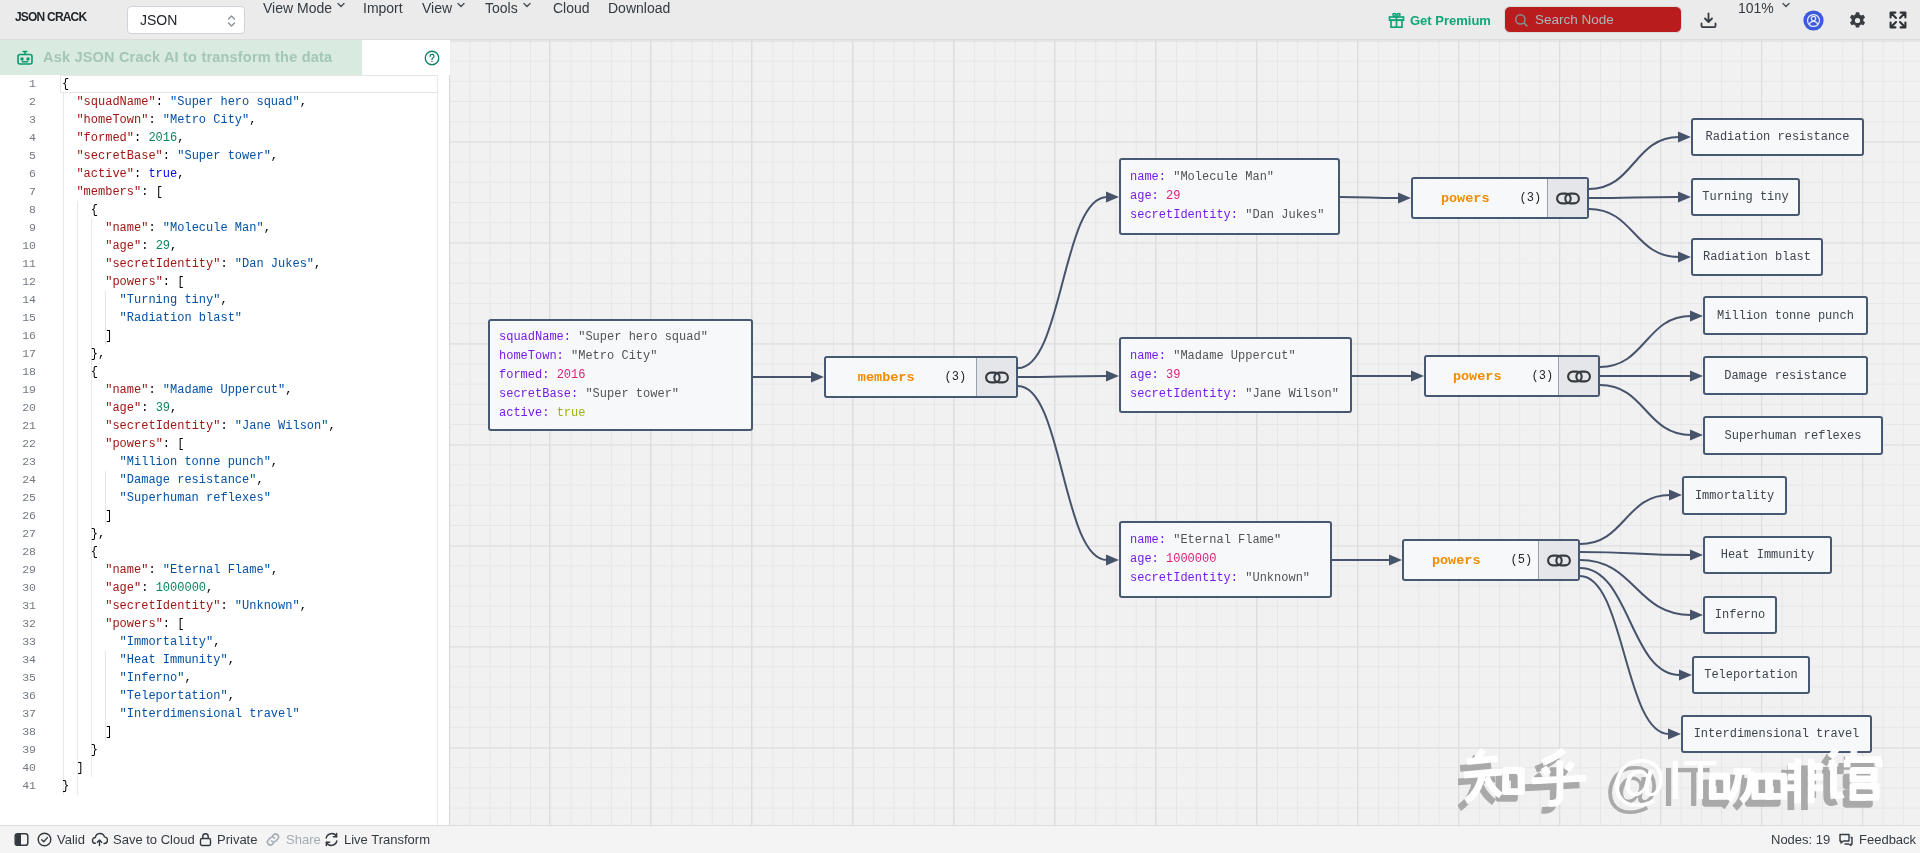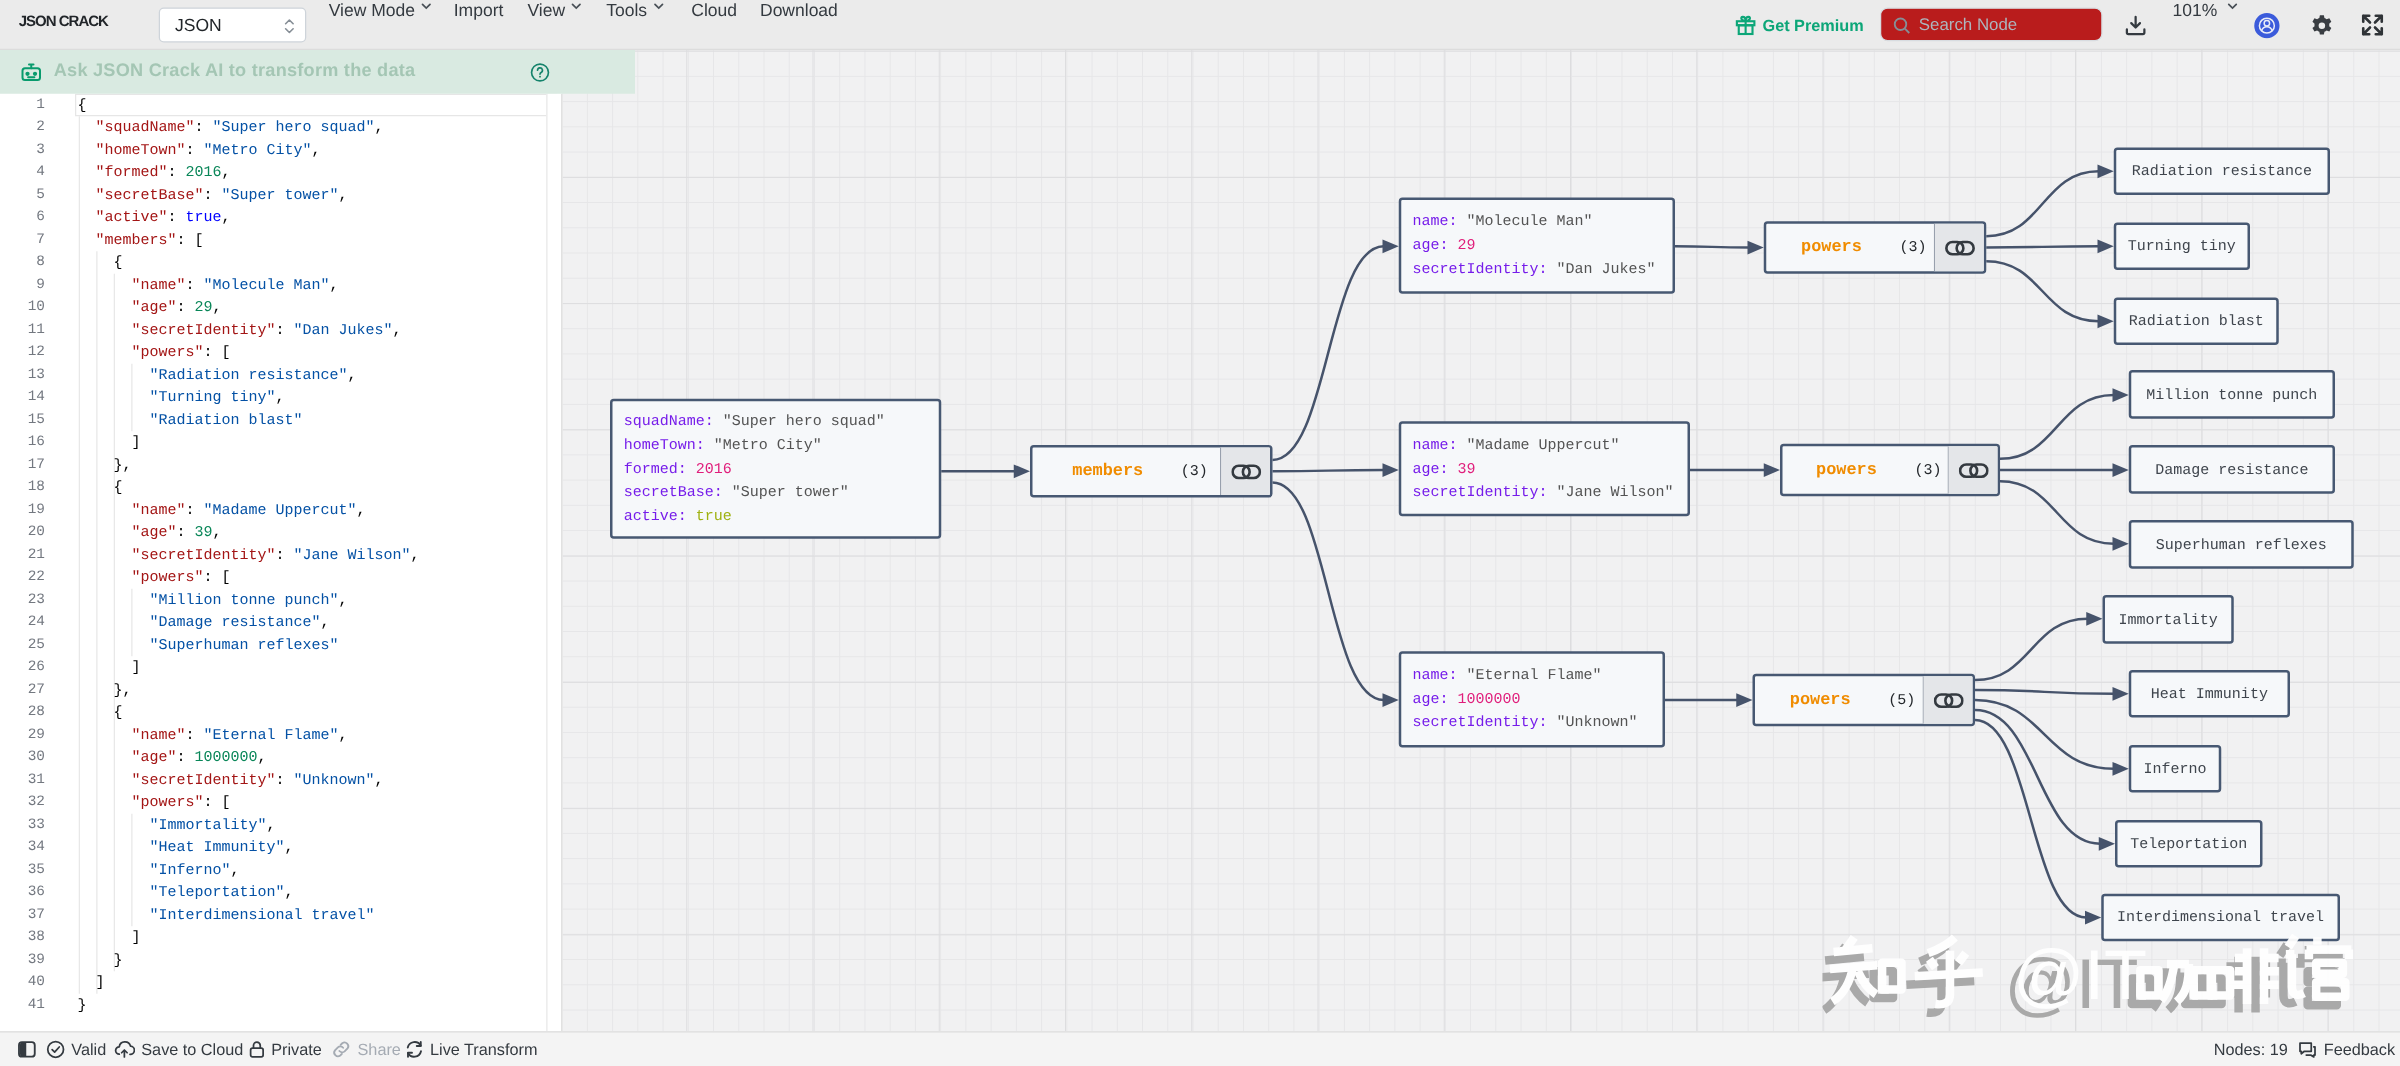--- a/index.html
+++ b/index.html
@@ -18,21 +18,21 @@
 .nav .ricon { position:absolute; top:0; height:40px; display:flex; align-items:center; }
 .prem { position:absolute; left:1388px; top:0; height:40px; display:flex; align-items:center;
   gap:5px; color:#0ca678; font-weight:bold; font-size:13px; }
 .search { position:absolute; left:1504px; top:6px; width:178px; height:27px; background:#b91c1c;
   border:1px solid #d8dce0; border-radius:6px; }
 .search svg { position:absolute; left:9px; top:6px; }
 .search span { position:absolute; left:30px; top:5px; font-size:13.5px; color:#adb5bd; }
 .zoom { position:absolute; left:1738px; top:0; height:40px; display:flex; 
   gap:7px; font-size:14px; color:#343a40; }
 
-.aibar { position:absolute; left:0; top:40px; width:508px; height:35px;
+.aibar { position:absolute; left:0; top:40px; width:362px; height:35px;
   background:#d9eae1; z-index:4;text-decoration:underline; }
 .aibar .rb { position:absolute; left:15px; top:8px; }
 .aibar .tx { position:absolute; left:43px; top:9px; font-size:14.5px; color:#a4c6b4;
   font-weight:bold; letter-spacing:0.2px; }
 .aibar .q { position:absolute; left:424px; top:10px; }
 
 .editor { position:absolute; left:0; top:75px; width:450px;
   height:750px; background:#fff; z-index:3;
   font-family:"Liberation Mono", monospace; font-size:12px; }
 .editor .sb { position:absolute; right:1px; top:0; bottom:0; width:12px; background:#fff;
@@ -181,21 +181,20 @@
 <div class="cl"><span class="ln">3</span><span class="ct"><i>&nbsp;&nbsp;</i><i class="k">"homeTown"</i><i>:&nbsp;</i><i class="s">"Metro&nbsp;City"</i><i>,</i></span></div>
 <div class="cl"><span class="ln">4</span><span class="ct"><i>&nbsp;&nbsp;</i><i class="k">"formed"</i><i>:&nbsp;</i><i class="n">2016</i><i>,</i></span></div>
 <div class="cl"><span class="ln">5</span><span class="ct"><i>&nbsp;&nbsp;</i><i class="k">"secretBase"</i><i>:&nbsp;</i><i class="s">"Super&nbsp;tower"</i><i>,</i></span></div>
 <div class="cl"><span class="ln">6</span><span class="ct"><i>&nbsp;&nbsp;</i><i class="k">"active"</i><i>:&nbsp;</i><i class="b">true</i><i>,</i></span></div>
 <div class="cl"><span class="ln">7</span><span class="ct"><i>&nbsp;&nbsp;</i><i class="k">"members"</i><i>:&nbsp;</i><i>[</i></span></div>
 <div class="cl"><span class="ln">8</span><span class="ct"><i>&nbsp;&nbsp;&nbsp;&nbsp;{</i></span></div>
 <div class="cl"><span class="ln">9</span><span class="ct"><i>&nbsp;&nbsp;&nbsp;&nbsp;&nbsp;&nbsp;</i><i class="k">"name"</i><i>:&nbsp;</i><i class="s">"Molecule&nbsp;Man"</i><i>,</i></span></div>
 <div class="cl"><span class="ln">10</span><span class="ct"><i>&nbsp;&nbsp;&nbsp;&nbsp;&nbsp;&nbsp;</i><i class="k">"age"</i><i>:&nbsp;</i><i class="n">29</i><i>,</i></span></div>
 <div class="cl"><span class="ln">11</span><span class="ct"><i>&nbsp;&nbsp;&nbsp;&nbsp;&nbsp;&nbsp;</i><i class="k">"secretIdentity"</i><i>:&nbsp;</i><i class="s">"Dan&nbsp;Jukes"</i><i>,</i></span></div>
 <div class="cl"><span class="ln">12</span><span class="ct"><i>&nbsp;&nbsp;&nbsp;&nbsp;&nbsp;&nbsp;</i><i class="k">"powers"</i><i>:&nbsp;</i><i>[</i></span></div>
-<div class="cl"><span class="ln">13</span><span class="ct"><i>&nbsp;&nbsp;&nbsp;&nbsp;&nbsp;&nbsp;&nbsp;&nbsp;</i><i class="s">"Radiation&nbsp;resistance"</i><i>,</i></span></div>
 <div class="cl"><span class="ln">14</span><span class="ct"><i>&nbsp;&nbsp;&nbsp;&nbsp;&nbsp;&nbsp;&nbsp;&nbsp;</i><i class="s">"Turning&nbsp;tiny"</i><i>,</i></span></div>
 <div class="cl"><span class="ln">15</span><span class="ct"><i>&nbsp;&nbsp;&nbsp;&nbsp;&nbsp;&nbsp;&nbsp;&nbsp;</i><i class="s">"Radiation&nbsp;blast"</i></span></div>
 <div class="cl"><span class="ln">16</span><span class="ct"><i>&nbsp;&nbsp;&nbsp;&nbsp;&nbsp;&nbsp;]</i></span></div>
 <div class="cl"><span class="ln">17</span><span class="ct"><i>&nbsp;&nbsp;&nbsp;&nbsp;},</i></span></div>
 <div class="cl"><span class="ln">18</span><span class="ct"><i>&nbsp;&nbsp;&nbsp;&nbsp;{</i></span></div>
 <div class="cl"><span class="ln">19</span><span class="ct"><i>&nbsp;&nbsp;&nbsp;&nbsp;&nbsp;&nbsp;</i><i class="k">"name"</i><i>:&nbsp;</i><i class="s">"Madame&nbsp;Uppercut"</i><i>,</i></span></div>
 <div class="cl"><span class="ln">20</span><span class="ct"><i>&nbsp;&nbsp;&nbsp;&nbsp;&nbsp;&nbsp;</i><i class="k">"age"</i><i>:&nbsp;</i><i class="n">39</i><i>,</i></span></div>
 <div class="cl"><span class="ln">21</span><span class="ct"><i>&nbsp;&nbsp;&nbsp;&nbsp;&nbsp;&nbsp;</i><i class="k">"secretIdentity"</i><i>:&nbsp;</i><i class="s">"Jane&nbsp;Wilson"</i><i>,</i></span></div>
 <div class="cl"><span class="ln">22</span><span class="ct"><i>&nbsp;&nbsp;&nbsp;&nbsp;&nbsp;&nbsp;</i><i class="k">"powers"</i><i>:&nbsp;</i><i>[</i></span></div>
 <div class="cl"><span class="ln">23</span><span class="ct"><i>&nbsp;&nbsp;&nbsp;&nbsp;&nbsp;&nbsp;&nbsp;&nbsp;</i><i class="s">"Million&nbsp;tonne&nbsp;punch"</i><i>,</i></span></div>

